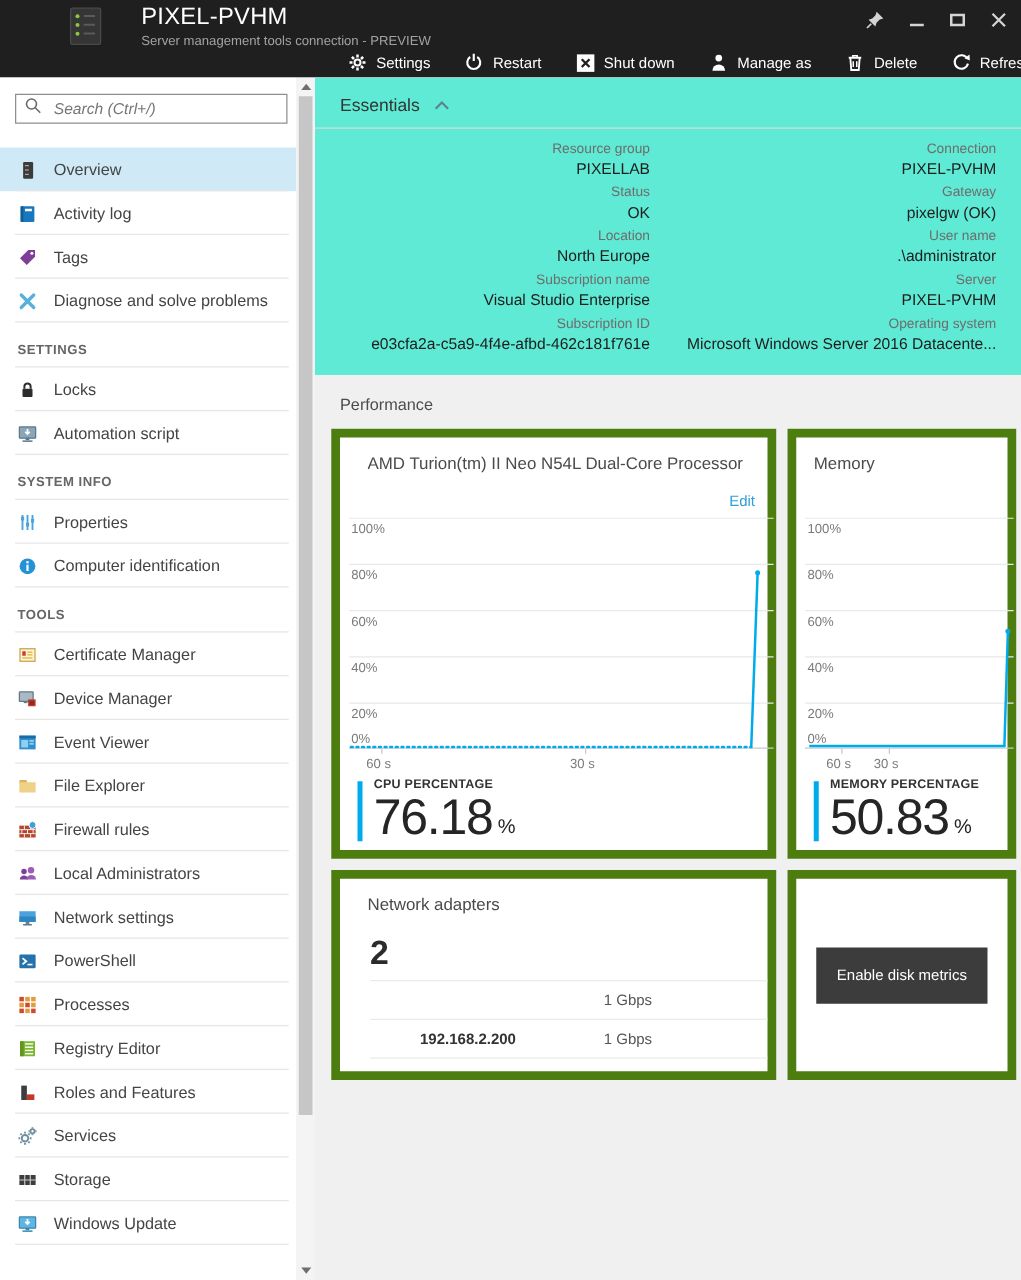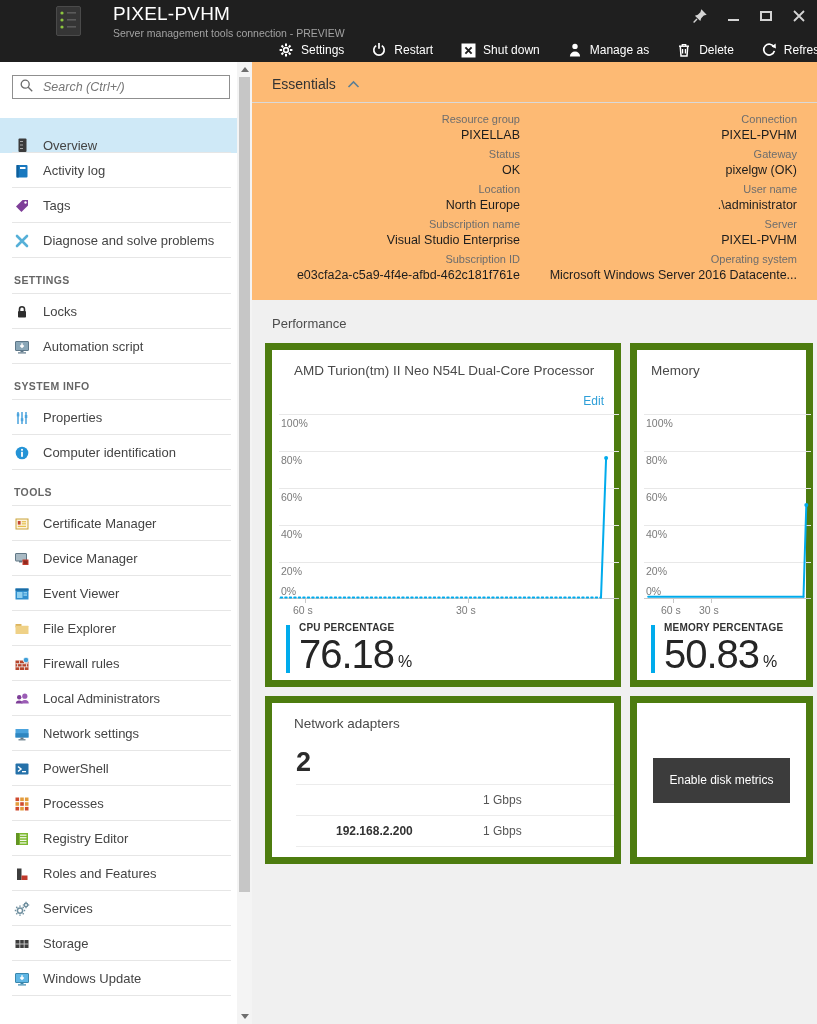--- a/index.html
+++ b/index.html
@@ -20,34 +20,34 @@
   .tb-ic{width:16px;height:16px;display:flex;align-items:center;justify-content:center;}
   
   .bodyrow{position:absolute;top:62px;left:0;width:817px;height:962px;display:flex;}
   .sidebar{width:237px;height:100%;background:#ffffff;flex:none;padding-top:13px;overflow:hidden;}
   .search-box{margin:0 7px 0 12px;height:24px;border:1px solid #8f8f8f;background:#fff;display:flex;align-items:center;padding:0 6px;gap:7px;}
   .search-box input{border:none;outline:none;flex:1;font-size:12.5px;font-style:italic;color:#555;font-family:"Liberation Sans",sans-serif;background:transparent;}
   .search-box input::placeholder{color:#767676;font-style:italic;}
   .nav{margin-top:19px;}
   .nav-item{height:35px;display:flex;align-items:center;gap:13px;padding-left:14px;font-size:13px;color:#444;cursor:pointer;position:relative;}
   .nav-item::after{content:'';position:absolute;left:12px;right:6px;bottom:0;height:1px;background:#e6e6e6;}
-  .nav-item.selected{background:#cfe9f7;align-items:flex-end;}
+  .nav-item.selected{background:#cfe9f7;}
   .nav-header{padding:16px 14px 8px;font-size:10.5px;font-weight:bold;color:#666;letter-spacing:.4px;position:relative;}
   .nav-header::after{content:'';position:absolute;left:12px;right:6px;bottom:0;height:1px;background:#e6e6e6;}
   .nav-ic{width:16px;height:16px;flex:none;}
   
   .vscroll{width:15px;height:100%;background:#f4f4f4;flex:none;position:relative;}
   .vs-arrow{position:absolute;left:0;width:15px;height:15px;display:flex;align-items:center;justify-content:center;cursor:pointer;}
   .vs-up{top:0;}.vs-down{bottom:0;}
   .tri-up{width:0;height:0;border-left:4px solid transparent;border-right:4px solid transparent;border-bottom:5px solid #6e6e6e;}
   .tri-down{width:0;height:0;border-left:4px solid transparent;border-right:4px solid transparent;border-top:5px solid #6e6e6e;}
   .vs-thumb{position:absolute;left:2px;top:15px;width:11px;height:815px;background:#c6c6c6;cursor:pointer;}
   
   .main{flex:1;background:#f0f0f0;position:relative;overflow:hidden;}
-  .essentials{background:#fdba74;}
+  .essentials{background:#5eead4;}
   .ess-header{display:flex;align-items:center;gap:11px;padding:14px 20px 10px;font-size:14px;color:#333;border-bottom:1px solid #d9d9d9;}
   .ess-grid{display:flex;padding:9px 20px 13px;text-align:right;}
   .ess-col-l{width:248px;}
   .ess-col-r{flex:1;}
   .field{margin-bottom:3px;}
   .field .lbl{font-size:11px;color:#6d6d6d;line-height:15px;}
   .field .val{font-size:12.5px;color:#1d1d1d;line-height:17px;white-space:nowrap;overflow:hidden;}
   .linkval{color:#2e9fd8;cursor:pointer;}
   .perf-title{margin:16px 0 0 20px;font-size:13px;color:#4c4c4c;}
   .cards{margin-left:13px;display:flex;gap:9px;}

